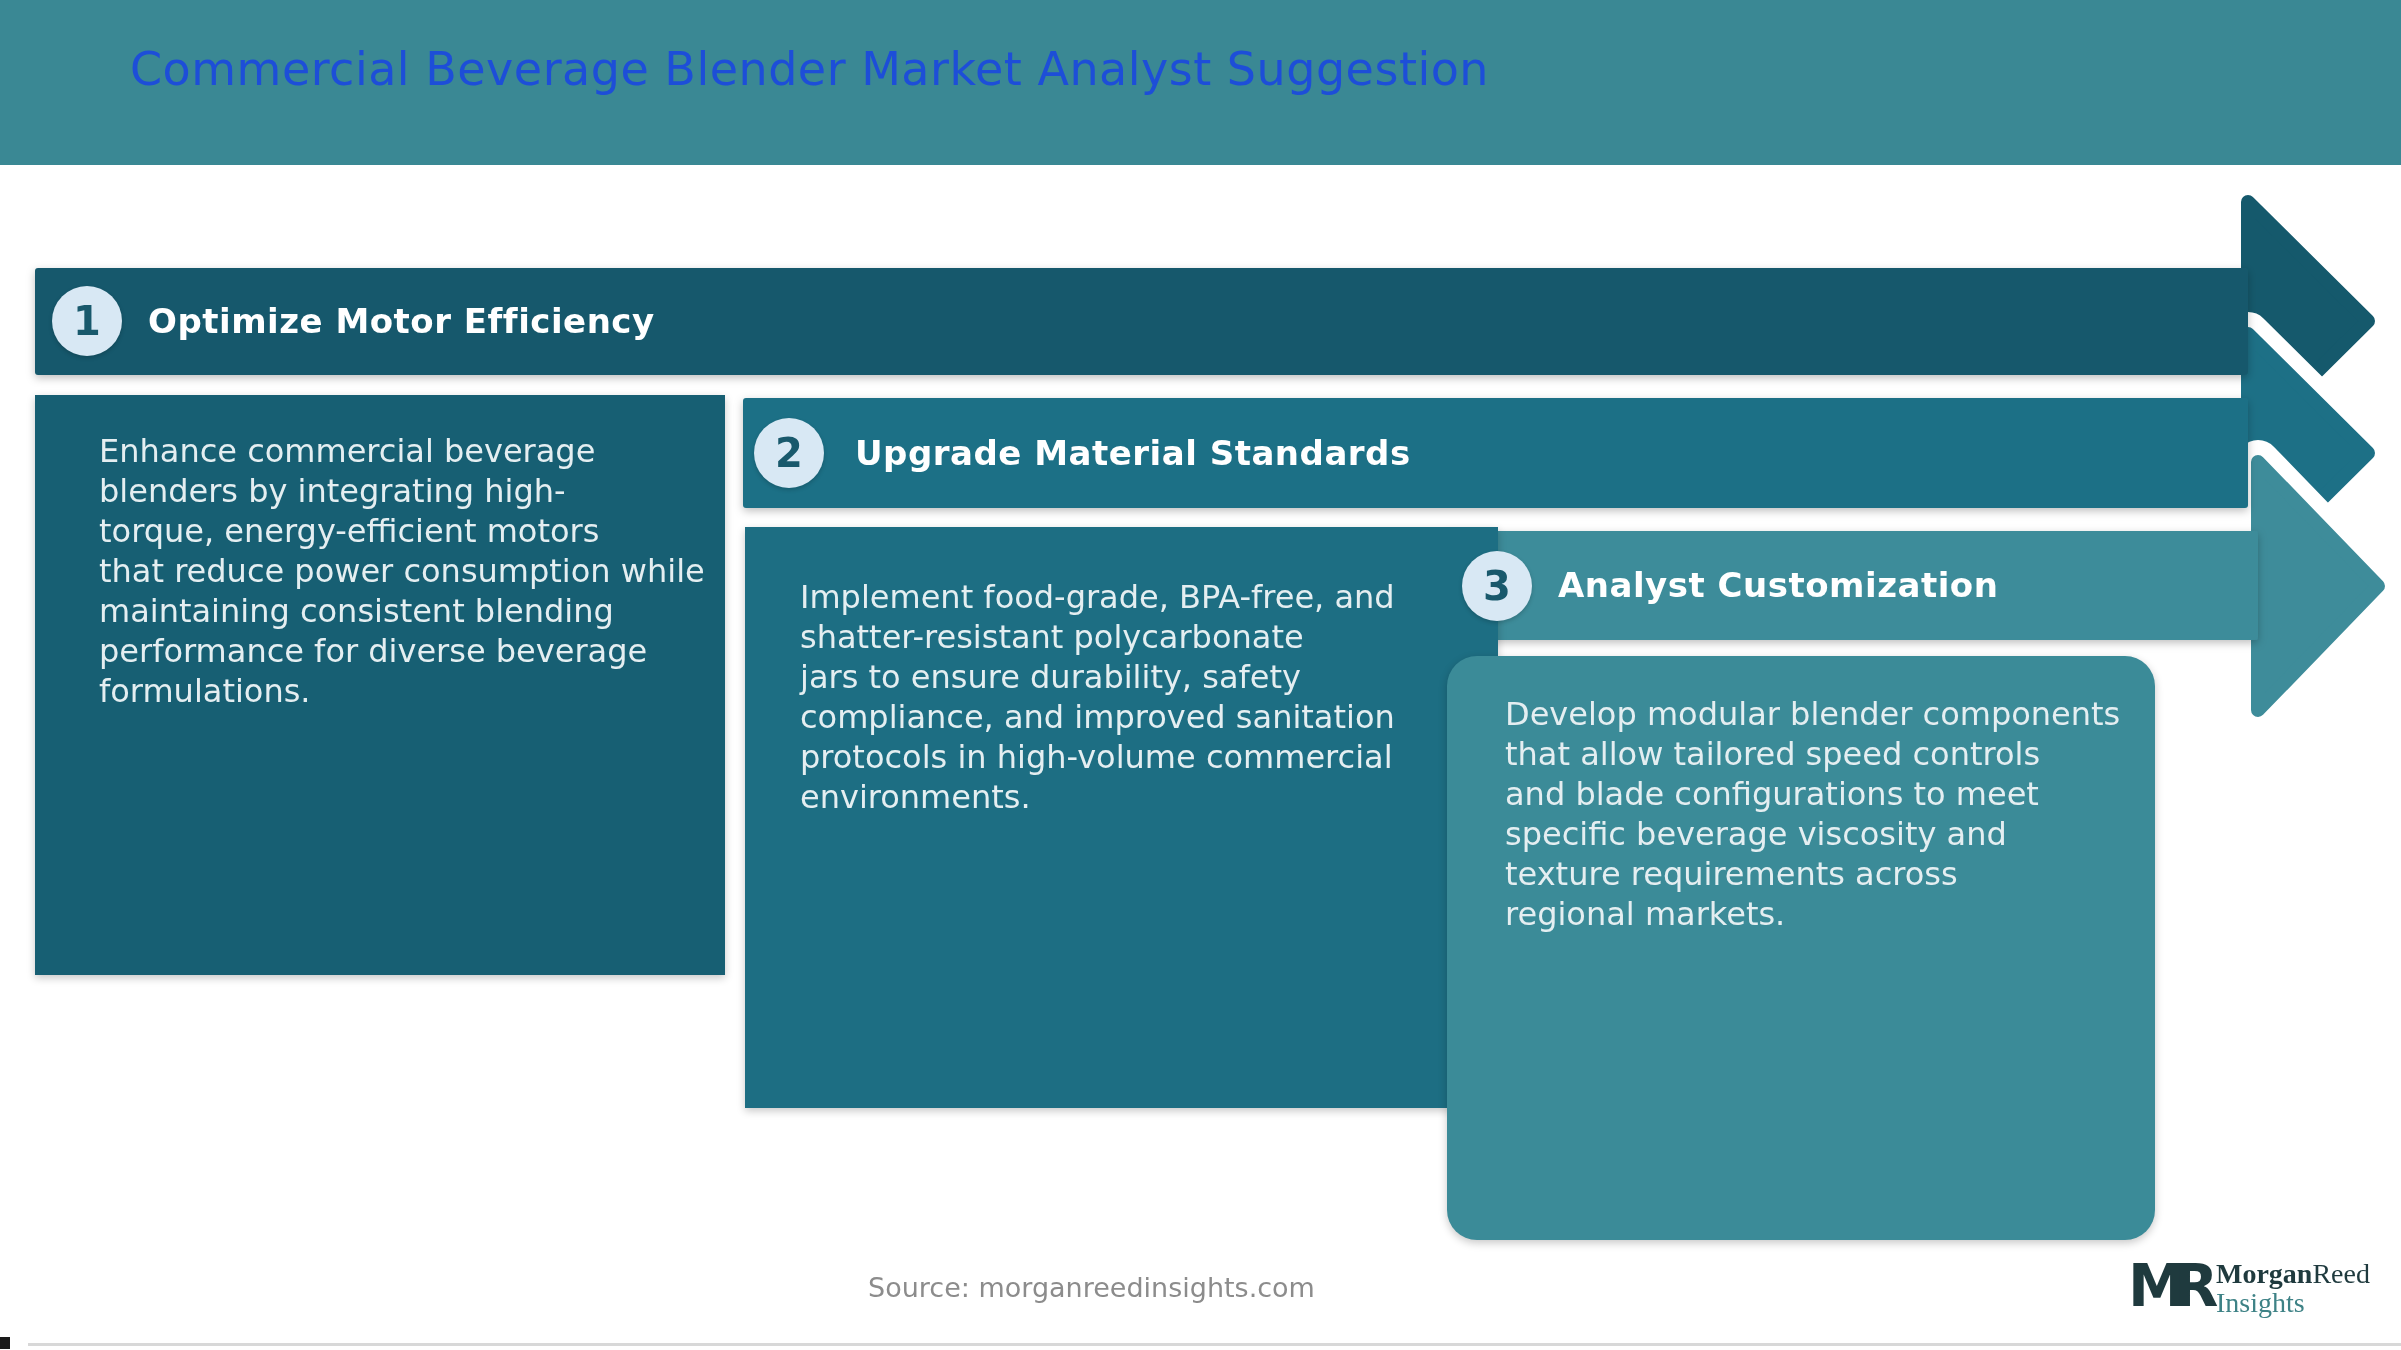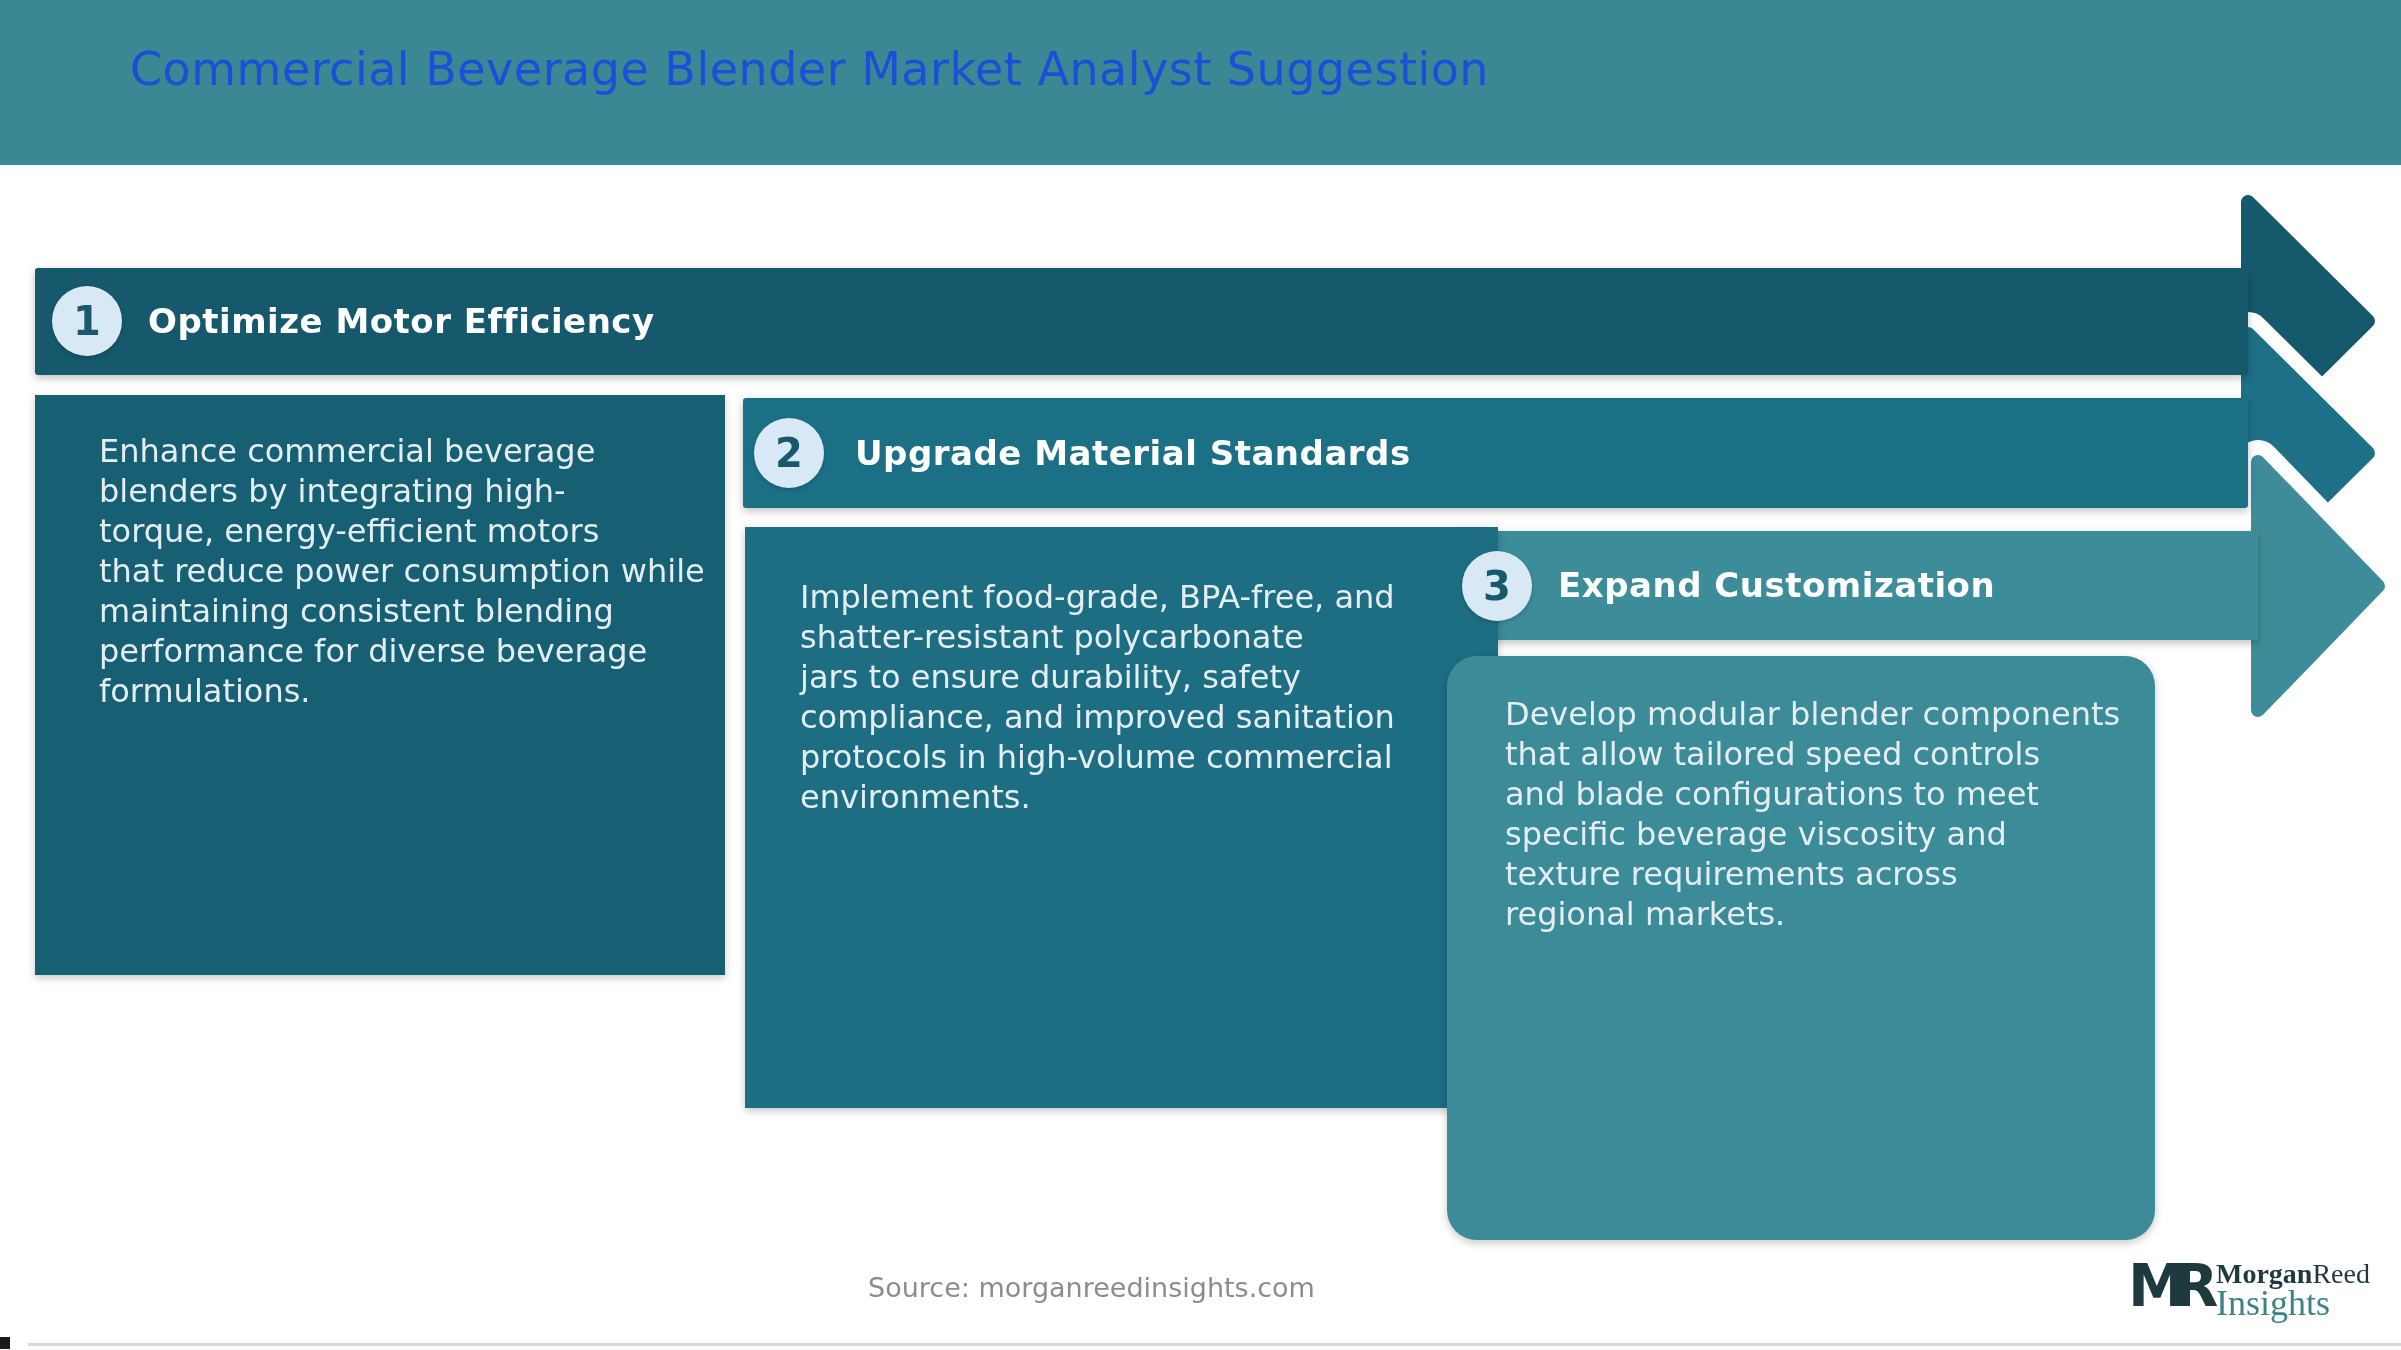--- a/index.html
+++ b/index.html
@@ -18,21 +18,21 @@
   .desc-text{white-space:pre-line;font-size:32px;line-height:40px;color:#E4EEF1;
              width:800px;overflow:visible;}
   #source-line{left:0;top:1272px;width:2183px;text-align:center;font-size:27px;color:#8C8C8C;z-index:3;}
   #logo{left:2128px;top:1258px;width:260px;height:70px;z-index:3;}
   #logo-monogram{position:absolute;left:0;top:0;font-size:58px;font-weight:bold;
                  letter-spacing:-12px;line-height:56px;font-family:"DejaVu Sans",sans-serif;}
   #logo-name{position:absolute;left:88px;top:2px;font-family:"Liberation Serif","DejaVu Serif",serif;
              font-size:28px;line-height:28px;white-space:nowrap;}
   #logo-name .bold{font-weight:bold;}
   #logo-tagline{position:absolute;left:88px;top:31px;font-family:"Liberation Serif","DejaVu Serif",serif;
-                font-size:36px;line-height:28px;}
+                font-size:28px;line-height:28px;}
   #bottom-rule{left:28px;top:1343px;width:2373px;height:3px;z-index:2;}
   #bottom-corner-mark{left:0;top:1337px;width:10px;height:12px;z-index:2;}
 </style>
 </head>
 <body>
 
 <div id="page">
 
   <svg id="arrow-layer" viewBox="0 0 2401 1350">
     <defs>
@@ -74,21 +74,21 @@
   <div class="abs desc-box" style="left: 745px; top: 527px; width: 753px; height: 581px; background-color: rgb(29, 110, 131);">
     <div class="desc-text" style="margin:50px 0 0 55px;">Implement food-grade, BPA-free, and
 shatter-resistant polycarbonate
 jars to ensure durability, safety
 compliance, and improved sanitation
 protocols in high-volume commercial
 environments.</div>
   </div>
 
   <div class="abs step-circle" style="left: 1462px; top: 551px; background-color: rgb(216, 232, 244); color: rgb(25, 89, 108);">3</div>
-  <div class="abs step-heading" style="left:1558px;top:532px;">Expand Customization</div>
+  <div class="abs step-heading" style="left:1558px;top:532px;">Analyst Customization</div>
   <div class="abs desc-box" style="left: 1447px; top: 656px; width: 708px; height: 584px; background-color: rgb(59, 139, 152); border-radius: 30px;">
     <div class="desc-text" style="margin:38px 0 0 58px;">Develop modular blender components
 that allow tailored speed controls
 and blade configurations to meet
 specific beverage viscosity and
 texture requirements across
 regional markets.</div>
   </div>
 
   <div id="source-line" class="abs" style="color: rgb(140, 140, 140);">Source: morganreedinsights.com</div>

